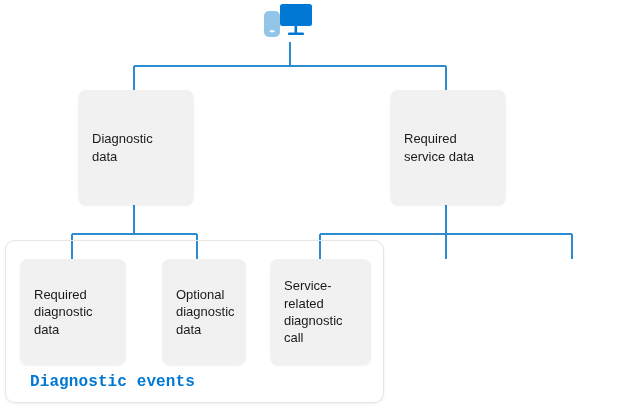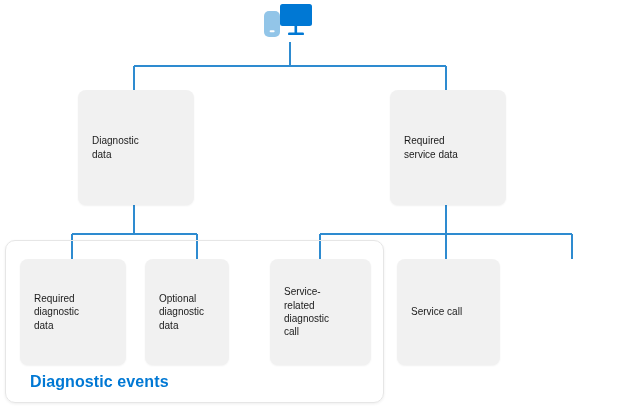--- a/index.html
+++ b/index.html
@@ -52,48 +52,49 @@
   }
   .group-label {
     position: absolute;
     left: 30px;
     top: 373px;
     font-size: 16px;
     color: #0078d4;
     font-weight: 600;
     letter-spacing: 0.1px;
     white-space: nowrap;
+    font-family: Liberation Mono, monospace;
   }
 
   
   .node {
     position: absolute;
     background: #f1f1f1;
     border-radius: 8px;
     box-sizing: border-box;
     display: flex;
     align-items: center;
     box-shadow: 0 1px 2px rgba(0,0,0,0.06);
   }
   .node .label {
     padding: 0 14px;
-    font-size: 10px;
+    font-size: 13px;
     line-height: 1.33;
     color: #1a1a1a;
     font-weight: 400;
     white-space: pre-line;
   }
 
   
   .node.n-diagnostic-data        { left: 78px;  top: 90px;  width: 116px; height: 115px; }
   .node.n-required-service-data  { left: 390px; top: 90px;  width: 116px; height: 115px; }
 
   
   .node.n-required-diagnostic    { left: 20px;  top: 259px; width: 106px; height: 106px; }
-  .node.n-optional-diagnostic    { left: 145px; top: 259px; width: 84px; height: 106px; }
+  .node.n-optional-diagnostic    { left: 162px; top: 259px; width: 84px; height: 106px; }
   .node.n-service-related        { left: 270px; top: 259px; width: 101px; height: 106px; }
   .node.n-service-call           { left: 397px; top: 259px; width: 103px; height: 106px; }
   .node.n-content                { left: 521px; top: 259px; width: 103px; height: 106px; }
 </style>
 </head>
 <body>
 
 <div id="diagram">
 
   <div class="root-icon">
@@ -163,18 +164,15 @@
 data</span>
   </div>
 
   <div class="node n-service-related">
     <span class="label">Service-
 related
 diagnostic
 call</span>
   </div>
 
-  <div class="node n-service-call">
-    <span class="label">Service call</span>
-  </div>
 
 
 </div>
 
 </body></html>

